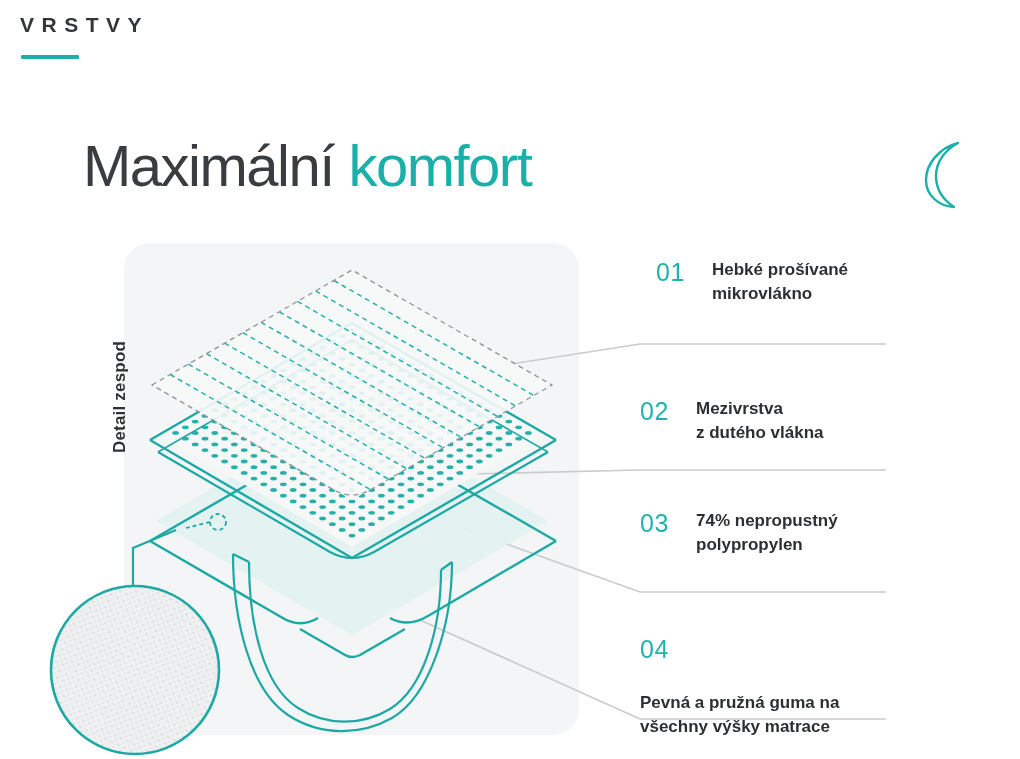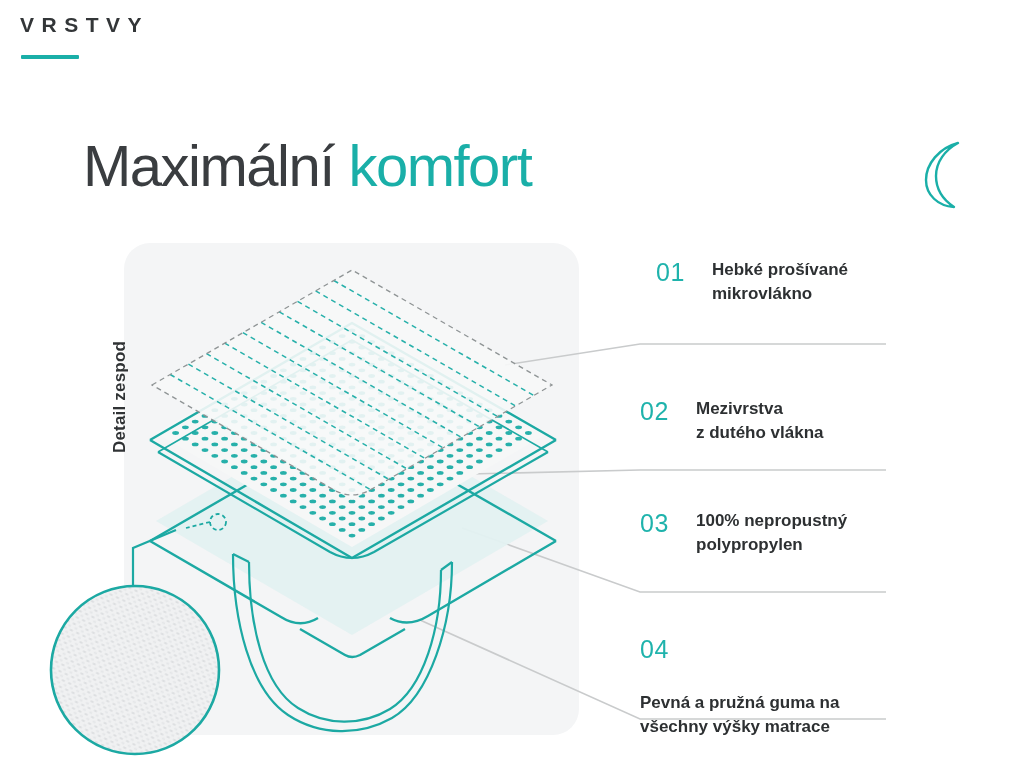--- a/index.html
+++ b/index.html
@@ -637,21 +637,21 @@
     <div class="legend-row" id="row1">
       <div class="legend-num">02</div>
       <div class="legend-text">
         <span>Mezivrstva</span>
         <span>z dutého vlákna</span>
       </div>
     </div>
     <div class="legend-row" id="row2">
       <div class="legend-num">03</div>
       <div class="legend-text">
-        <span>100% nepropustný</span>
+        <span>74% nepropustný</span>
         <span>polypropylen</span>
       </div>
     </div>
     <div class="legend-row" id="row3">
       <div class="legend-num">04</div>
       <div class="legend-text">
         <span>Pevná a pružná guma na</span>
         <span>všechny výšky matrace</span>
       </div>
     </div>

